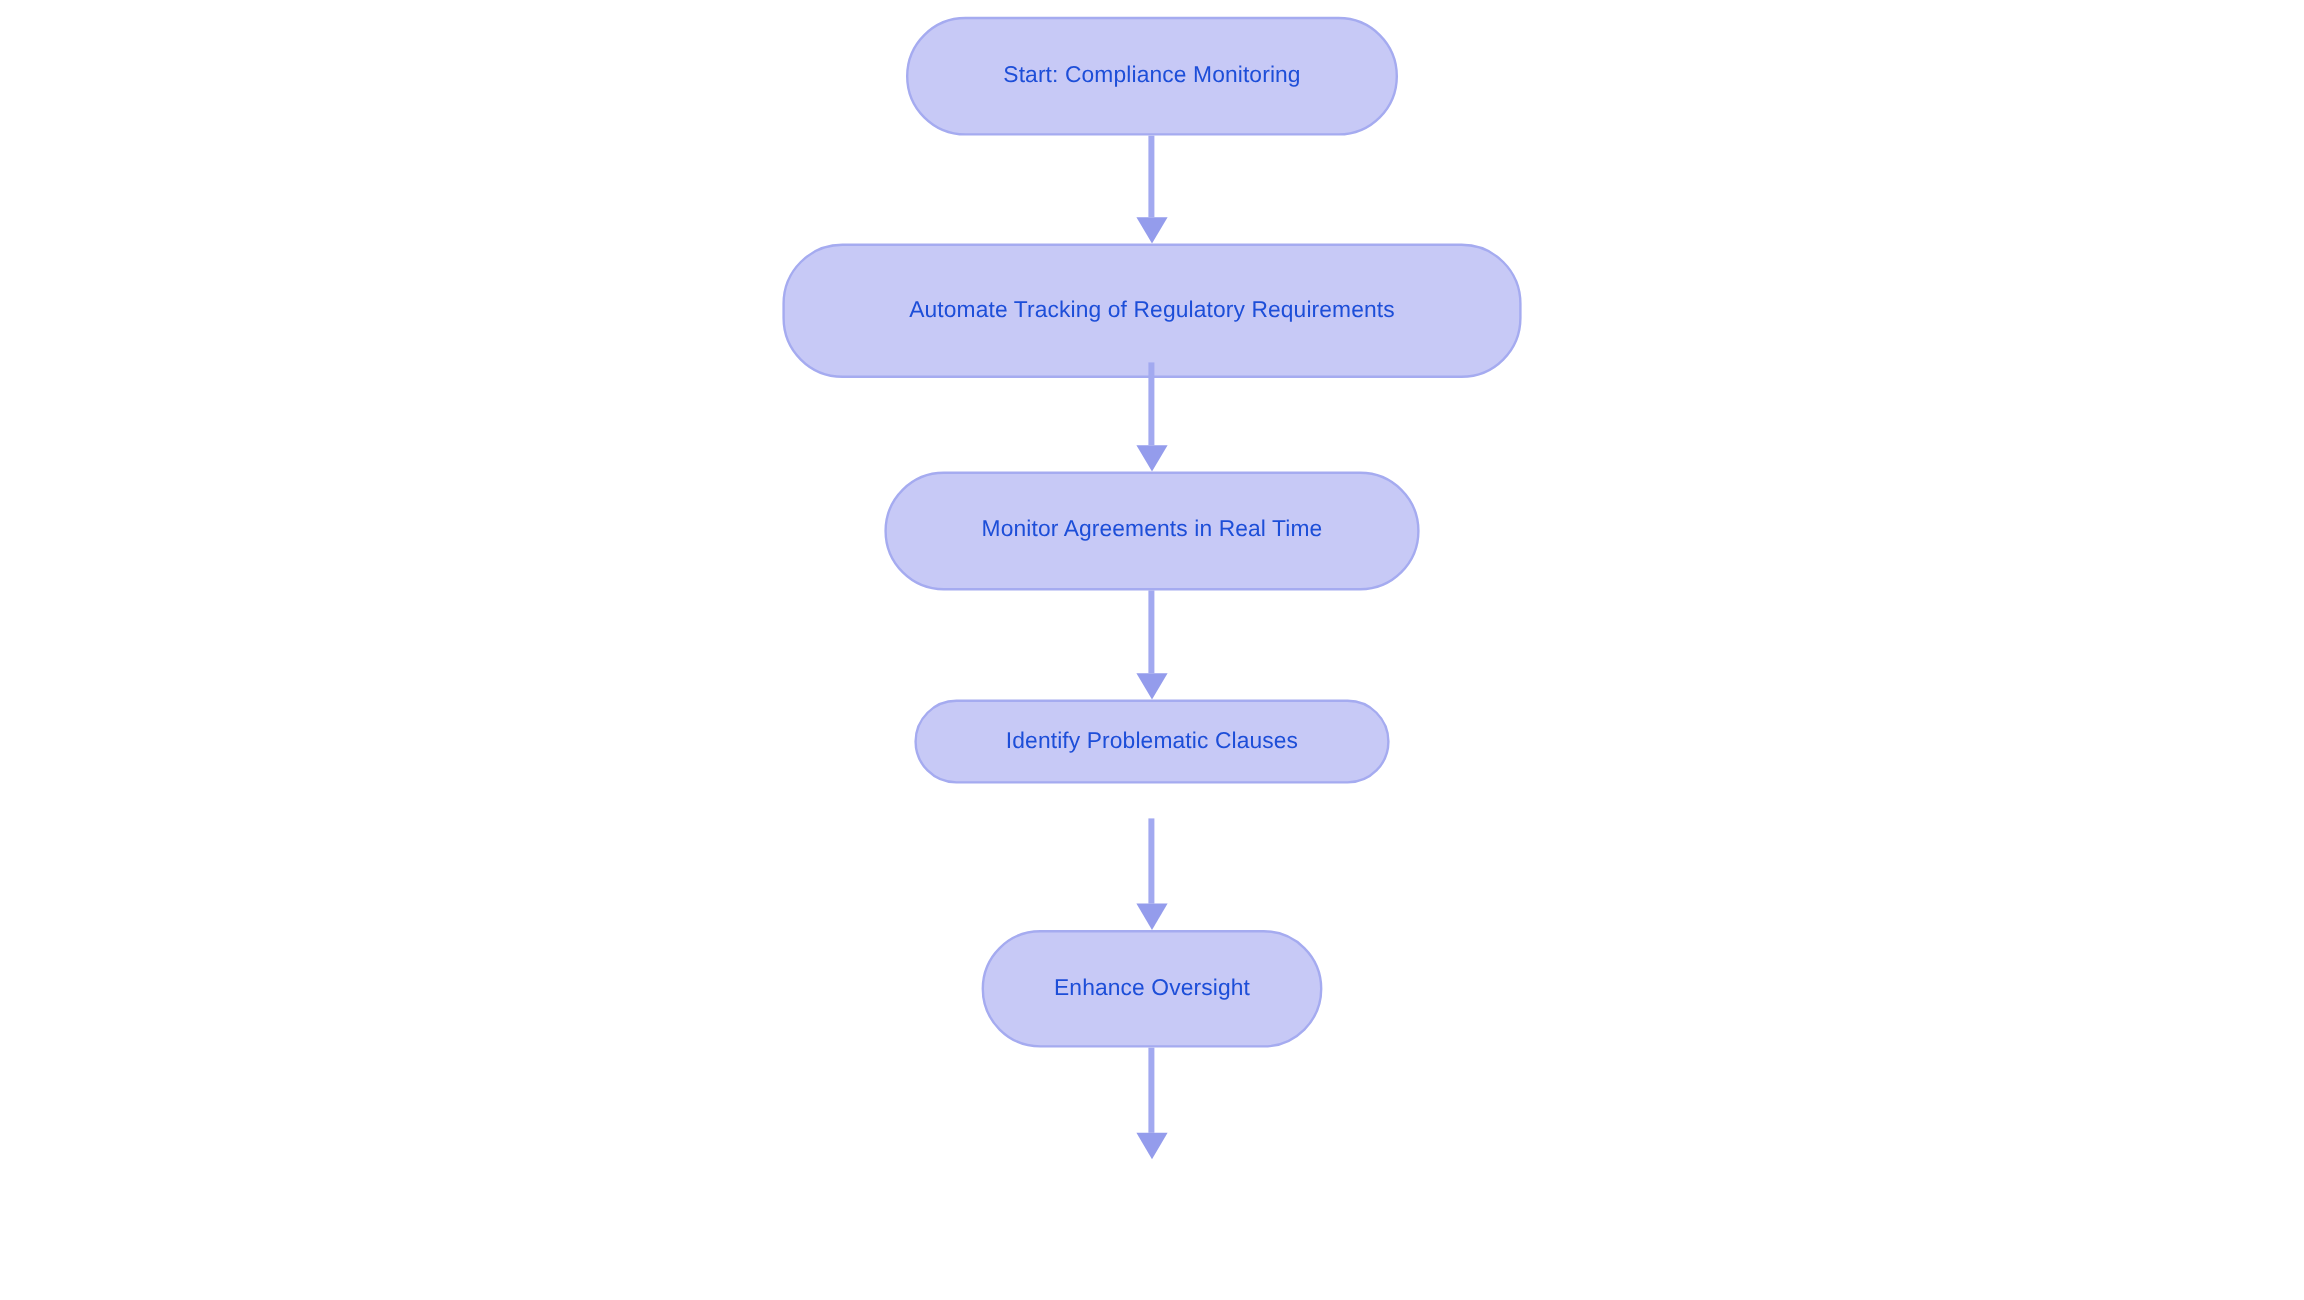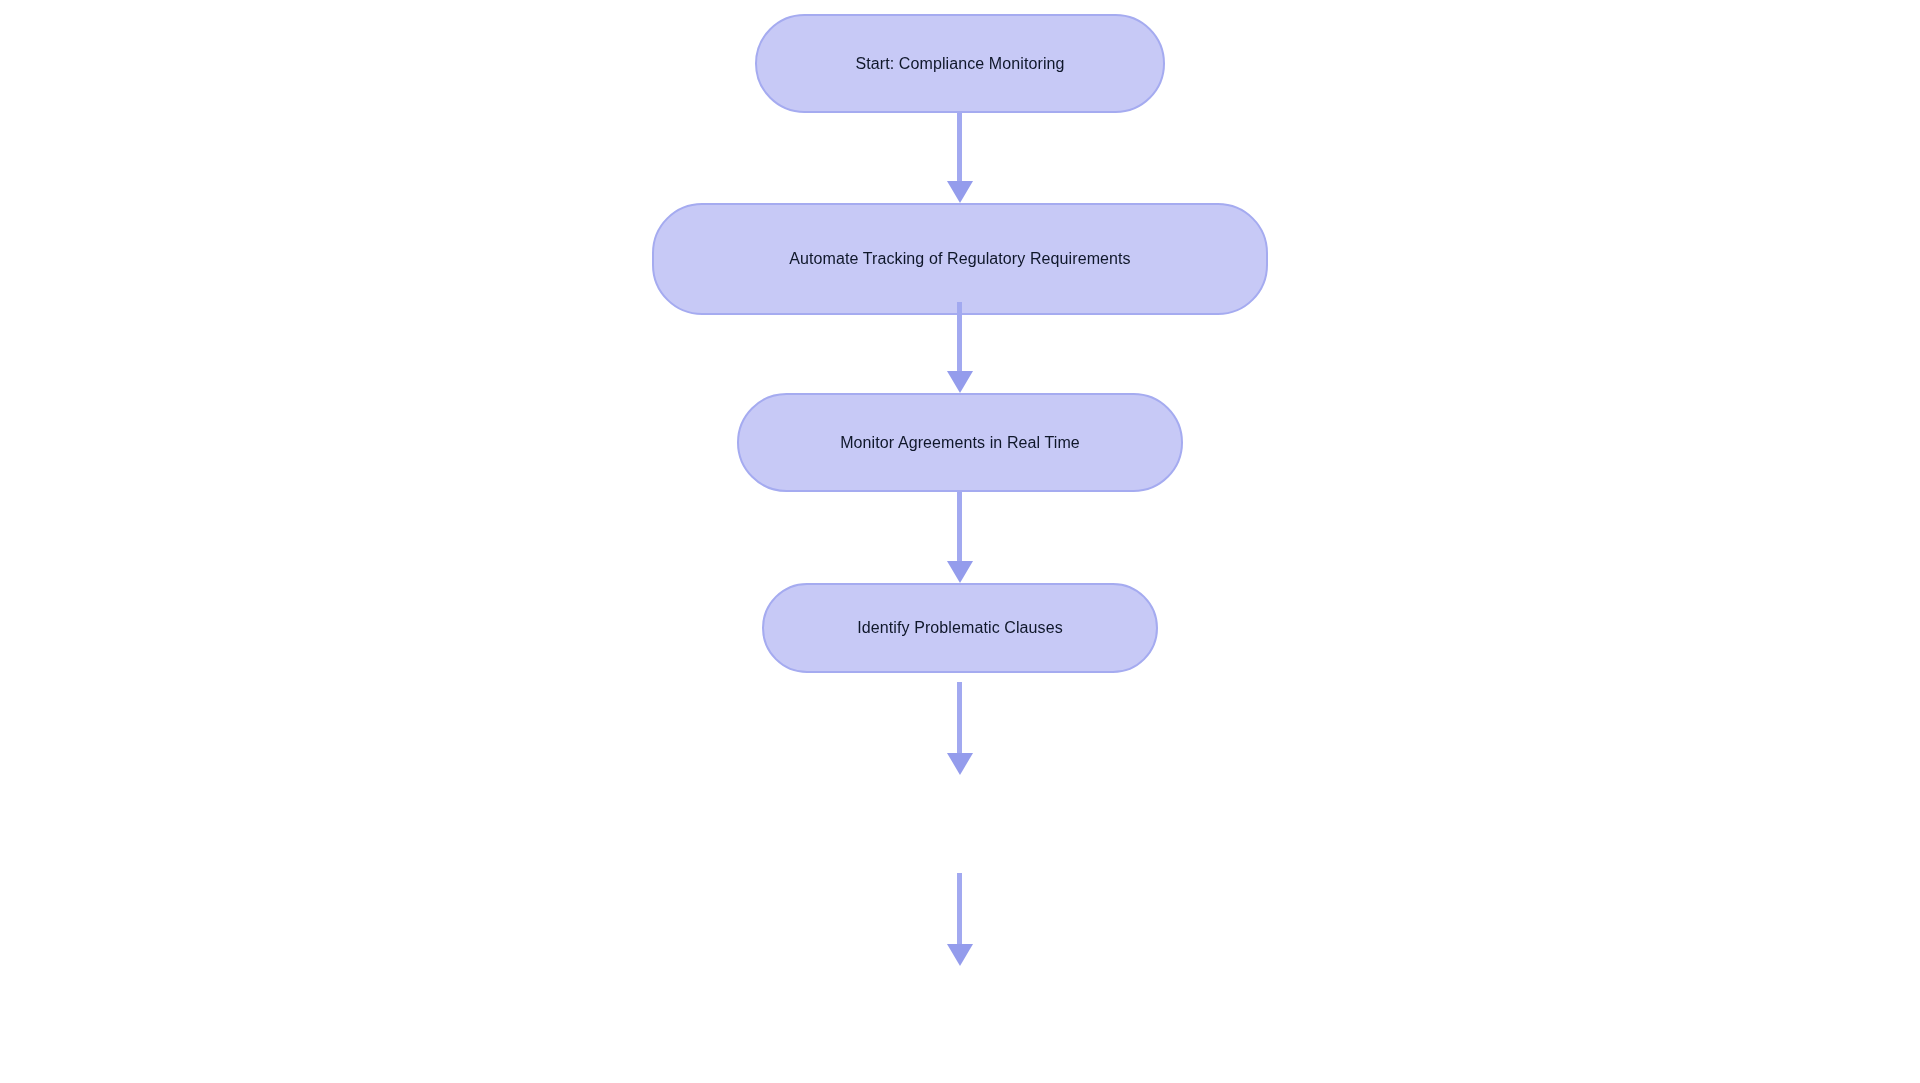--- a/index.html
+++ b/index.html
@@ -14,29 +14,29 @@
   .node {
     position: absolute;
     box-sizing: border-box;
     background: #c7c9f6;
     border: 2px solid #a5abf0;
     border-radius: 50px;
     display: flex;
     align-items: center;
     justify-content: center;
     text-align: center;
-    color: #0f172a;
-    font-size: 16px;
+    color: #1d4ed8;
+    font-size: 19px;
     letter-spacing: 0.1px;
   }
   .node .label { line-height: 1.2; }
   #n1 { left: 755px; top: 14px;  width: 410px; height: 99px; }
   #n2 { left: 652px; top: 203px; width: 616px; height: 112px; }
   #n3 { left: 737px; top: 393px; width: 446px; height: 99px; align-items: center; }
-  #n4 { left: 762px; top: 583px; width: 396px; height: 90px; }
+  #n4 { left: 762px; top: 583px; width: 396px; height: 70px; }
   #n5 { left: 818px; top: 775px; width: 284px; height: 98px; }
   #n6 { left: 903px; top: 966px; width: 112px; height: 94px; border-radius: 50%; }
 
   .connector {
     position: absolute;
     left: 957px;
     width: 5px;
     background: #a2a9f0;
   }
   .connector::after {
@@ -79,17 +79,20 @@
   </div>
 
   <div class="connector" id="a3"></div>
 
   <div class="node" id="n4">
     <span class="label">Identify Problematic Clauses</span>
   </div>
 
   <div class="connector" id="a4"></div>
 
+  <div class="node" id="n5">
+    <span class="label">Enhance Oversight</span>
+  </div>
 
   <div class="connector" id="a5"></div>
 
 
 </div>
 
 </body></html>

